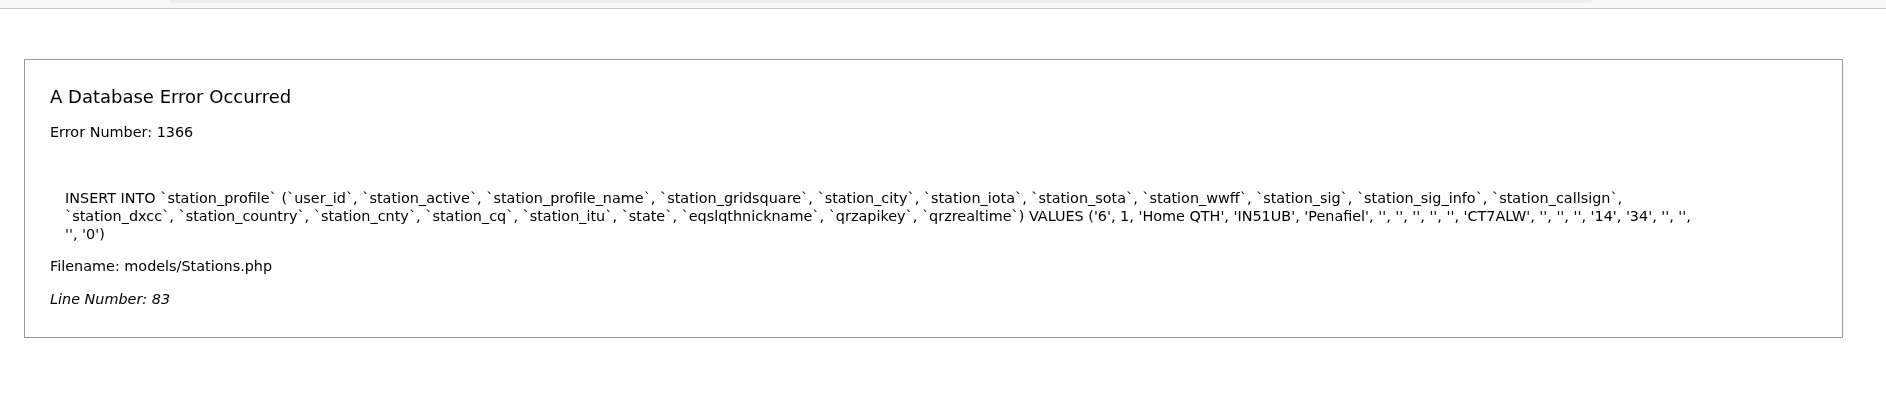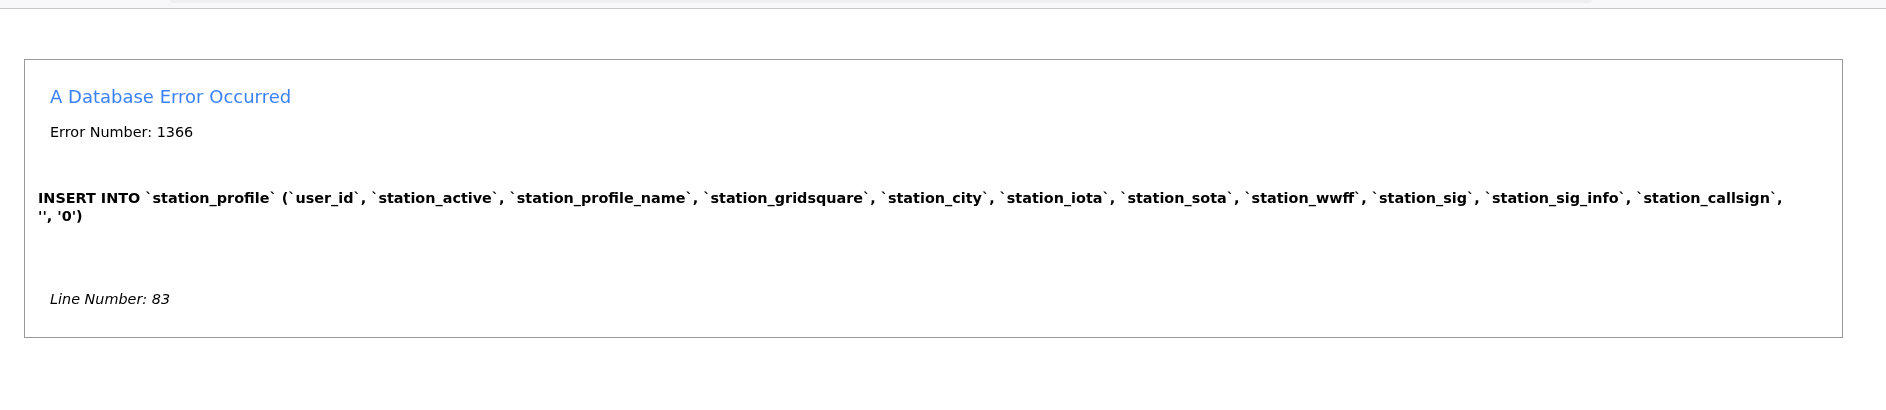--- a/index.html
+++ b/index.html
@@ -41,57 +41,58 @@
       background: #ffffff;
       box-sizing: content-box;
     }
     .error-title {
       position: absolute;
       left: 25px;
       top: 26px;
       margin: 0;
       font-size: 18px;
       font-weight: normal;
-      color: #3b82f6;
+      color: #000000;
       white-space: nowrap;
     }
     .line {
       position: absolute;
       left: 25px;
       margin: 0;
       font-size: 14.4px;
       line-height: 18px;
       white-space: nowrap;
     }
     .sql {
       position: absolute;
-      left: 13px;
+      left: 40px;
       top: 129px;
       width: 1770px;
       margin: 0;
       font-size: 14.4px;
       line-height: 18px;
       white-space: normal;
       word-break: break-word;
-      font-weight: bold;
     }
   </style>
 </head>
 <body>
 
 <div class="topbar">
   <div class="topbar-strip"></div>
 </div>
 
 <div class="error-box">
   <h1 class="error-title">A Database Error Occurred</h1>
 
   <p class="line" style="top:63px;text-align:right;">Error Number: 1366</p>
 
 
   <div class="sql">
     <div>INSERT INTO `station_profile` (`user_id`, `station_active`, `station_profile_name`, `station_gridsquare`, `station_city`, `station_iota`, `station_sota`, `station_wwff`, `station_sig`, `station_sig_info`, `station_callsign`,</div>
+    <div>`station_dxcc`, `station_country`, `station_cnty`, `station_cq`, `station_itu`, `state`, `eqslqthnickname`, `qrzapikey`, `qrzrealtime`) VALUES ('6', 1, 'Home QTH', 'IN51UB', 'Penafiel', '', '', '', '', '', 'CT7ALW', '', '', '', '14', '34', '', '',</div>
     <div>'', '0')</div>
   </div>
 
+  <p class="line" style="top:197px;">Filename: models/Stations.php</p>
 
   <p class="line" style="top:230px;font-style:italic;">Line Number: 83</p>
 </div>
 
 </body></html>

